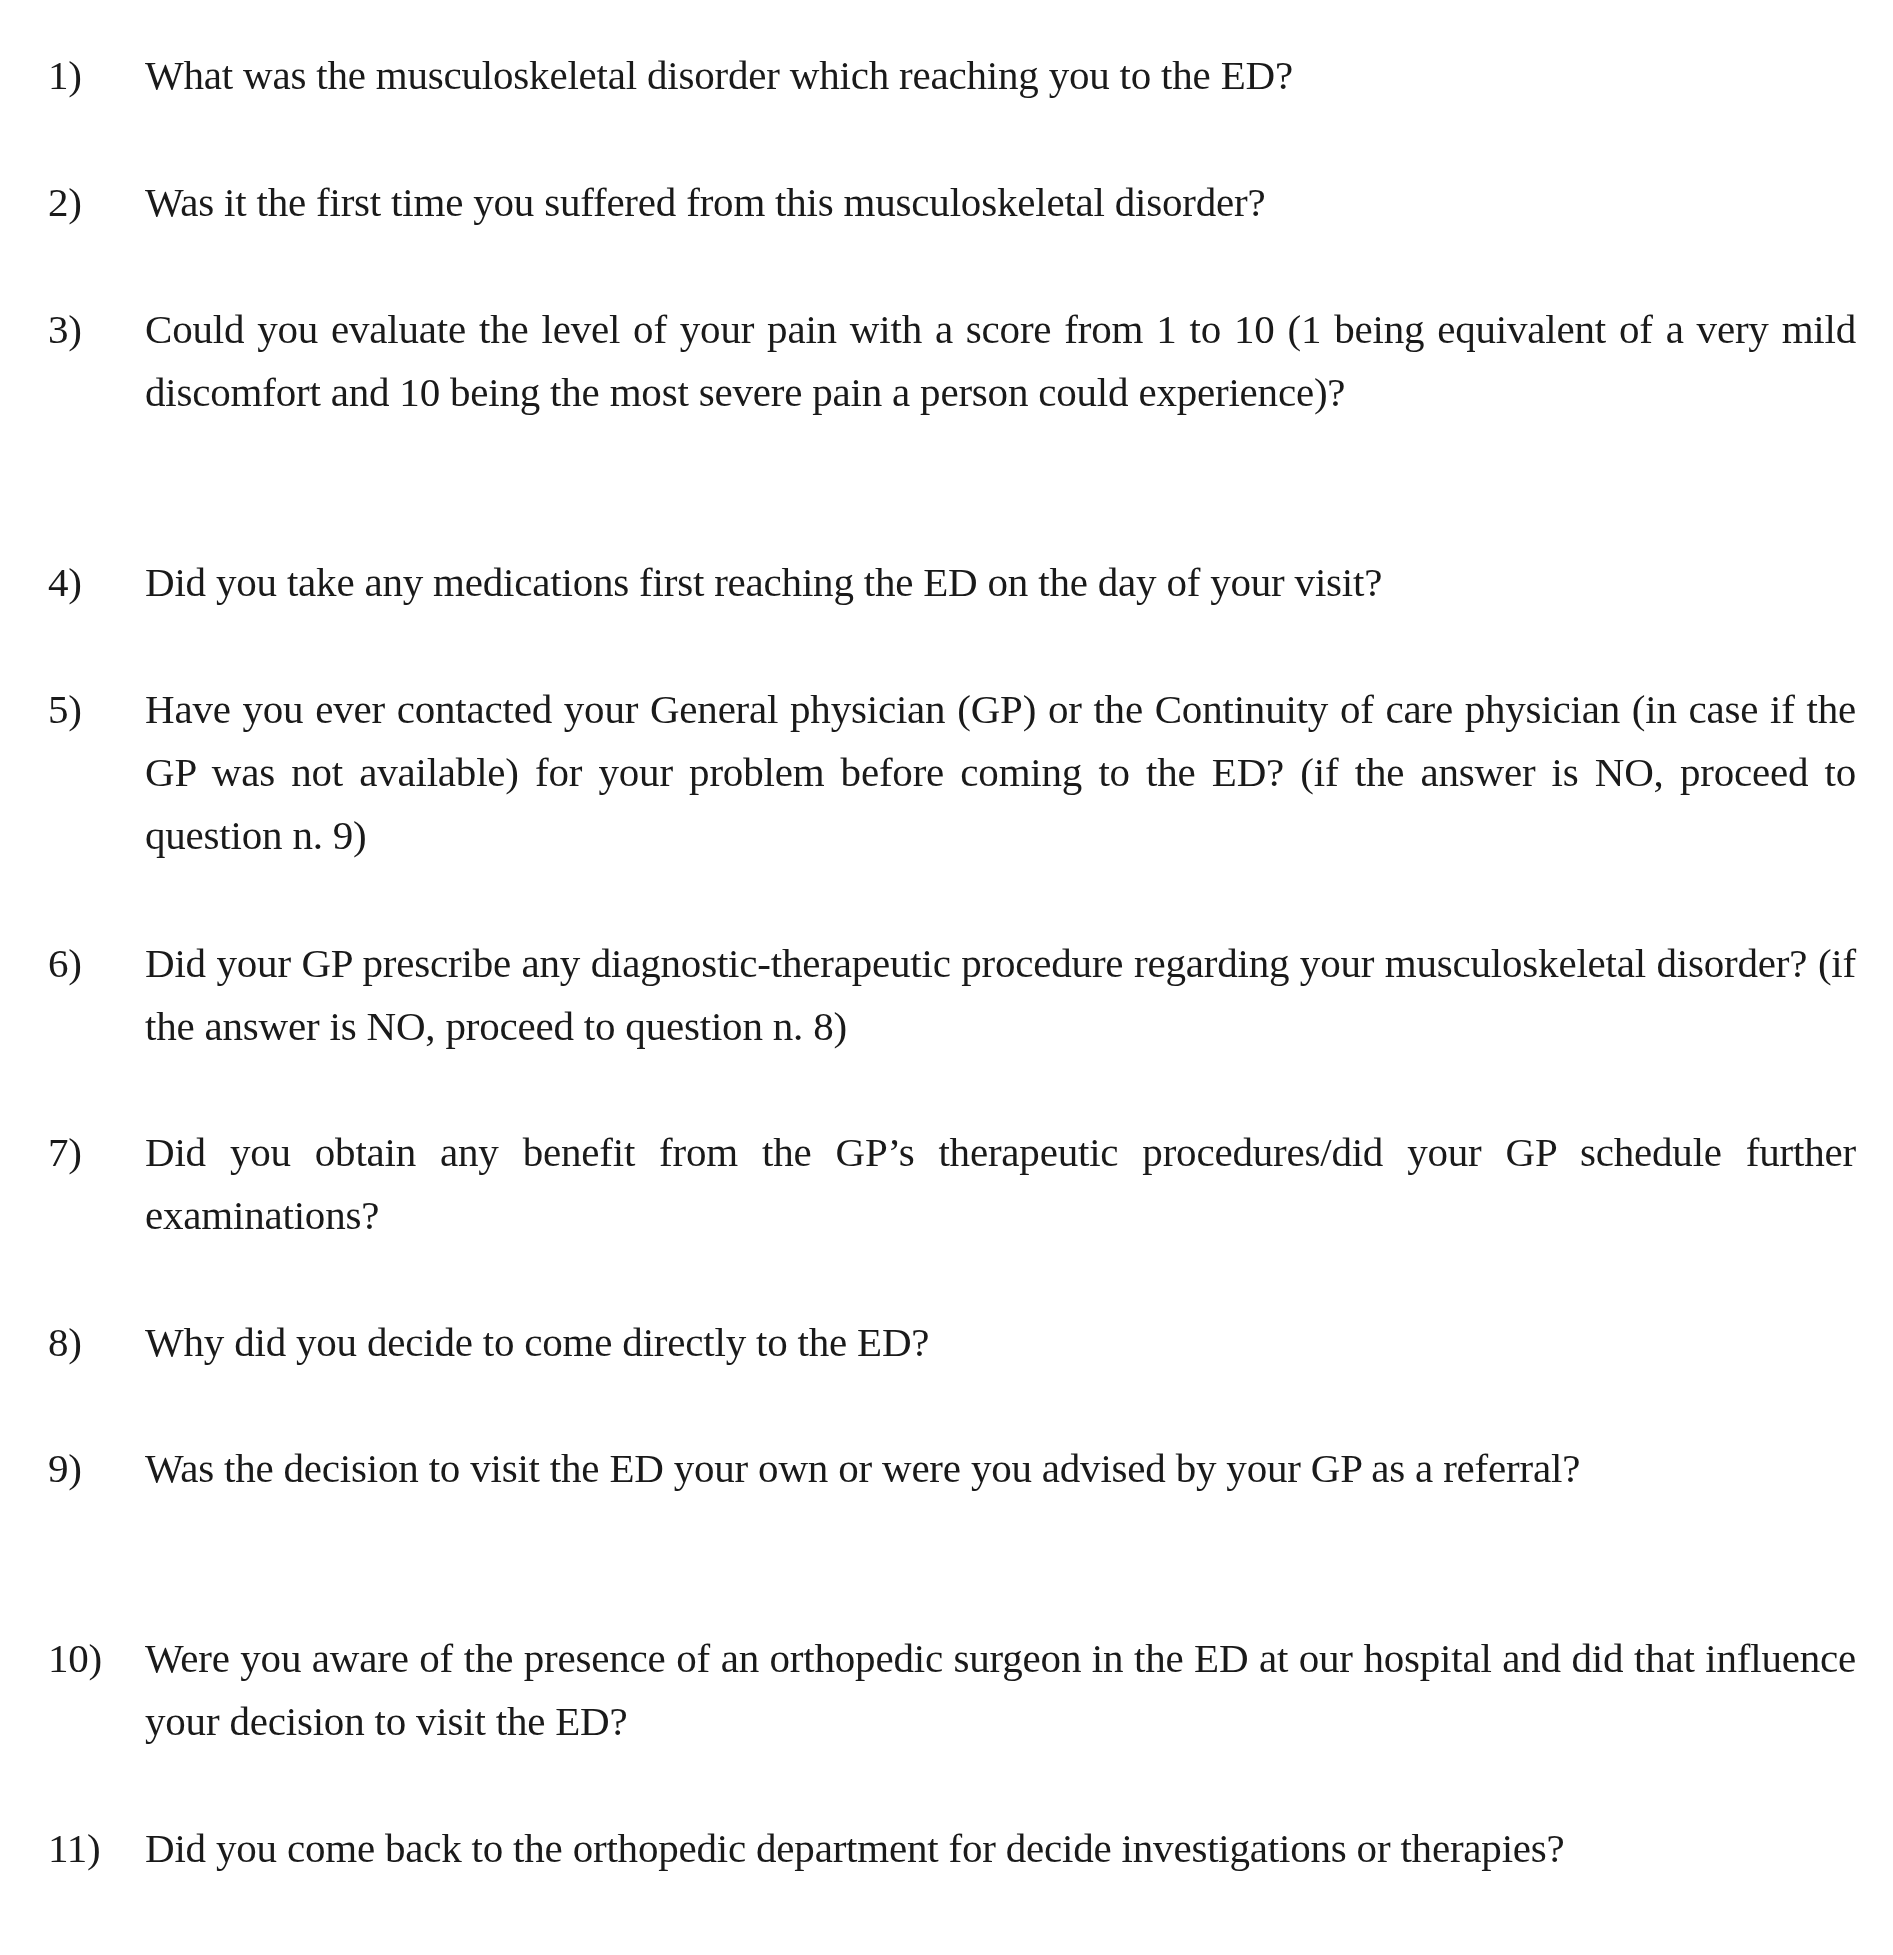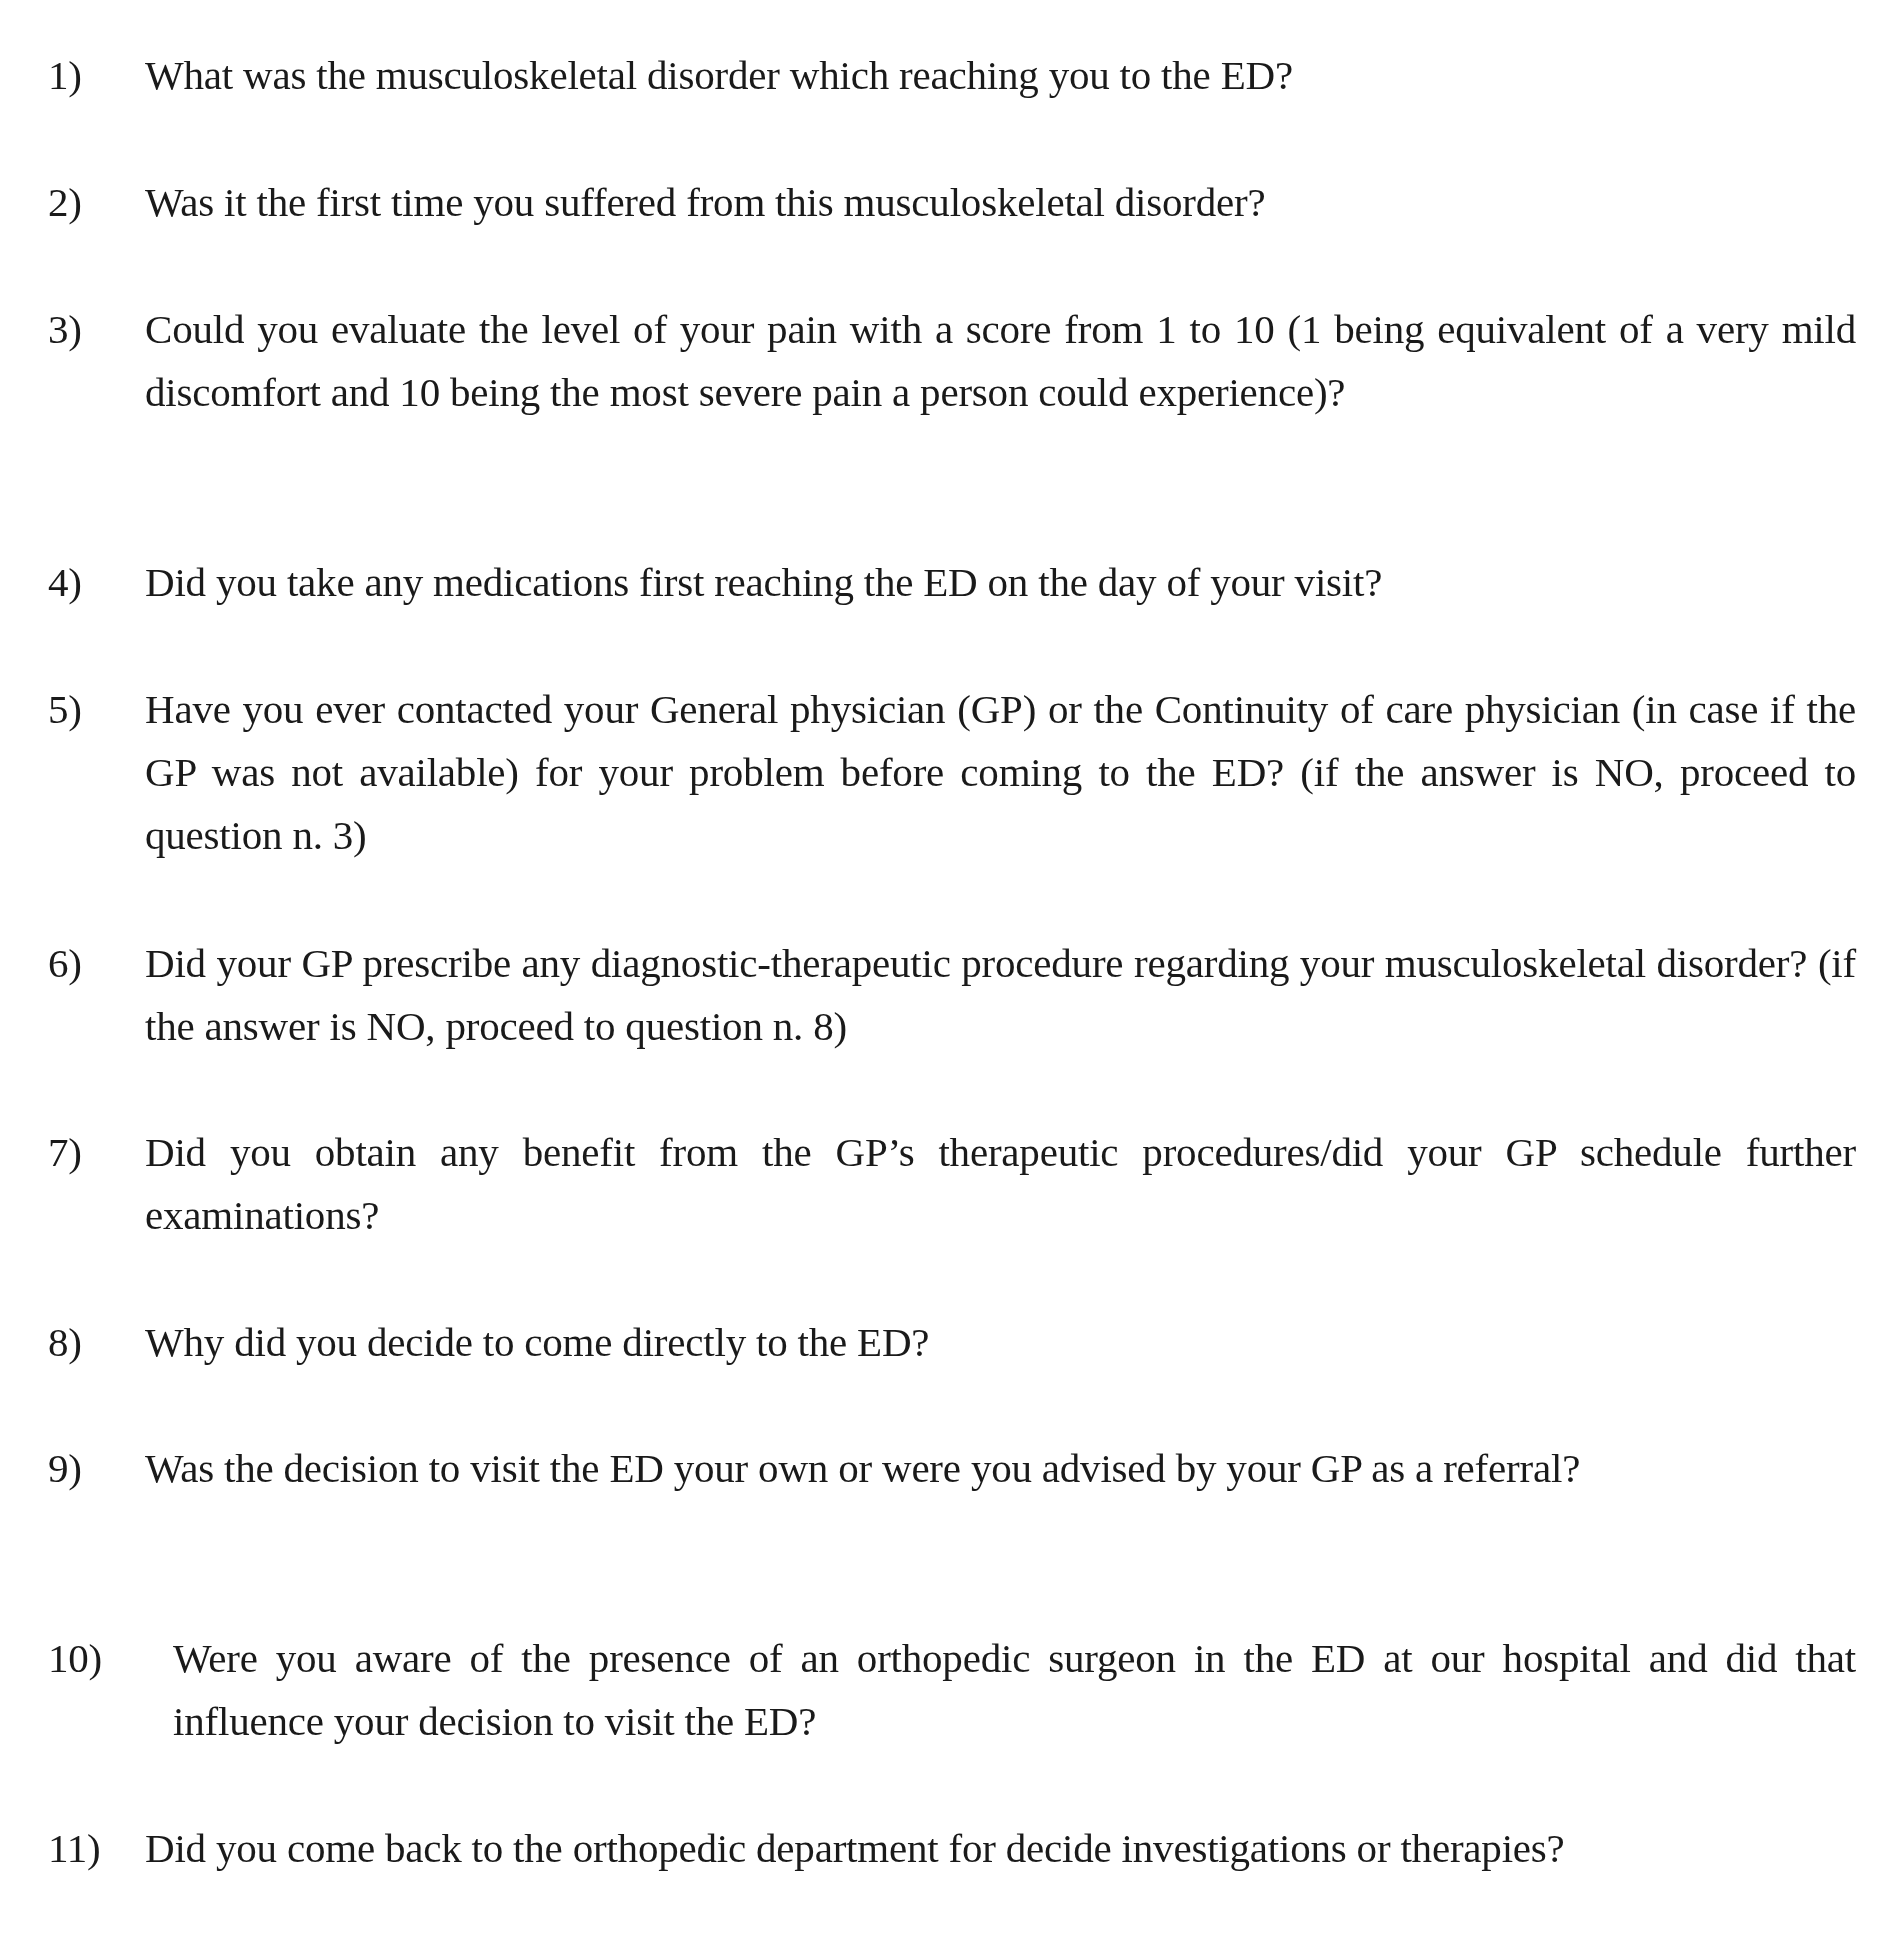--- a/index.html
+++ b/index.html
@@ -64,21 +64,21 @@
     <span class="q-text">Could you evaluate the level of your pain with a score from 1 to 10 (1 being equivalent of a very mild discomfort and 10 being the most severe pain a person could experience)?</span>
   </div>
 
   <div class="question" style="top:551px;">
     <span class="q-num">4)</span>
     <span class="q-text">Did you take any medications first reaching the ED on the day of your visit?</span>
   </div>
 
   <div class="question" style="top:678px;">
     <span class="q-num">5)</span>
-    <span class="q-text">Have you ever contacted your General physician (GP) or the Continuity of care physician (in case if the GP was not available) for your problem before coming to the ED? (if the answer is NO, proceed to question n. 3)</span>
+    <span class="q-text">Have you ever contacted your General physician (GP) or the Continuity of care physician (in case if the GP was not available) for your problem before coming to the ED? (if the answer is NO, proceed to question n. 9)</span>
   </div>
 
   <div class="question" style="top:932px;">
     <span class="q-num">6)</span>
     <span class="q-text">Did your GP prescribe any diagnostic-therapeutic procedure regarding your musculoskeletal disorder? (if the answer is NO, proceed to question n. 8)</span>
   </div>
 
   <div class="question" style="top:1121px;">
     <span class="q-num">7)</span>
     <span class="q-text">Did you obtain any benefit from the GP’s therapeutic procedures/did your GP schedule further examinations?</span>
@@ -87,21 +87,21 @@
   <div class="question" style="top:1311px;">
     <span class="q-num">8)</span>
     <span class="q-text">Why did you decide to come directly to the ED?</span>
   </div>
 
   <div class="question" style="top:1437px;">
     <span class="q-num">9)</span>
     <span class="q-text">Was the decision to visit the ED your own or were you advised by your GP as a referral?</span>
   </div>
 
-  <div class="question" style="top:1627px;gap:28px;">
+  <div class="question" style="top:1627px;">
     <span class="q-num">10)</span>
     <span class="q-text">Were you aware of the presence of an orthopedic surgeon in the ED at our hospital and did that influence your decision to visit the ED?</span>
   </div>
 
   <div class="question" style="top:1817px;font-family:Liberation Serif, serif;">
     <span class="q-num">11)</span>
     <span class="q-text">Did you come back to the orthopedic department for decide investigations or therapies?</span>
   </div>
 
 </div>

